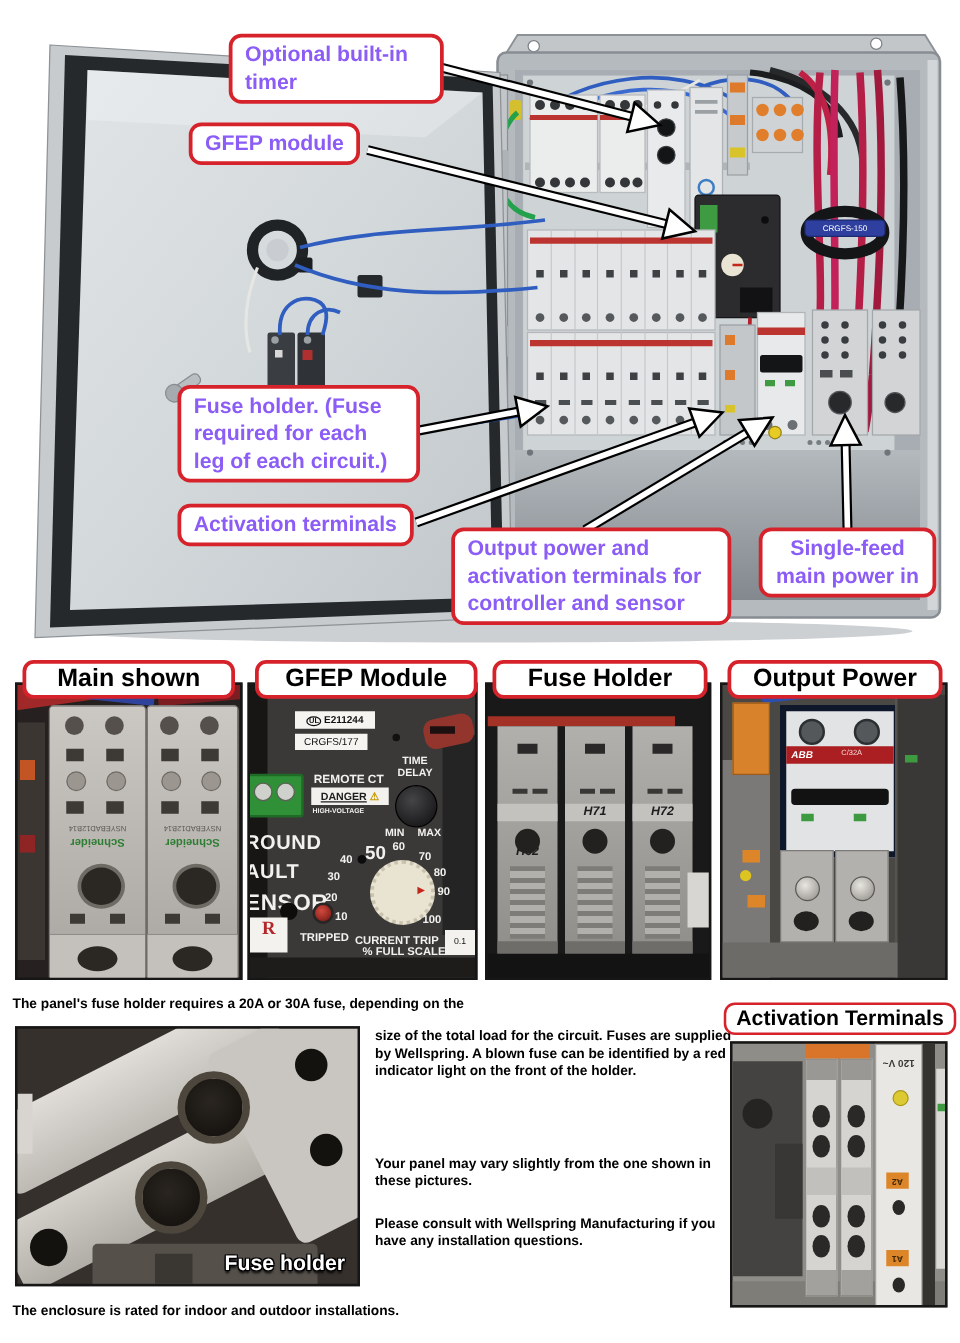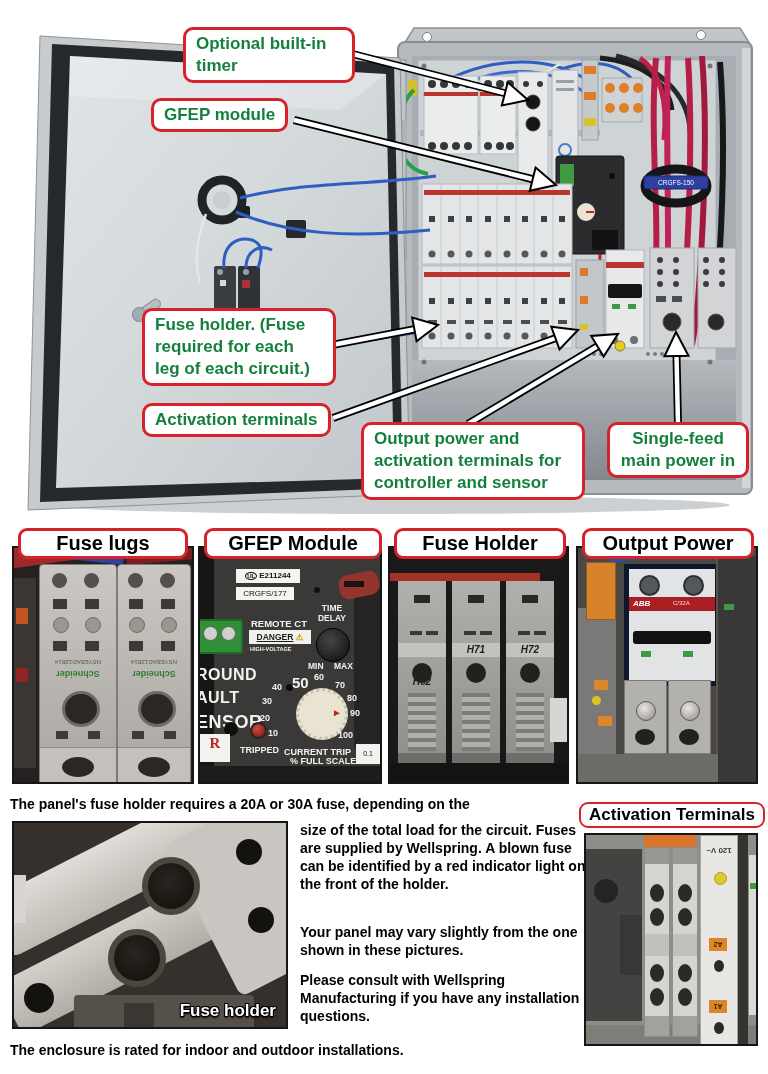--- a/index.html
+++ b/index.html
@@ -2,27 +2,27 @@
 <html><head>
 <meta charset="utf-8">
 <style>
   html,body{margin:0;padding:0;background:#ffffff;}
   body{width:768px;height:1074px;position:relative;overflow:hidden;
        font-family:"Liberation Sans",sans-serif;color:#000;}
   .abs{position:absolute;}
   .c{border-radius:50%;}
   
   .callout{position:absolute;background:#fff;border:3px solid #d6232b;border-radius:10px;
-           padding:3px 10px;font-size:17px;font-weight:bold;line-height:1.3;color:#15803d;z-index:6;}
+           padding:3px 10px;font-size:17px;font-weight:bold;line-height:1.3;color:#8b5cf6;z-index:6;}
   .glabel{position:absolute;background:#fff;border:3px solid #d6232b;border-radius:9px;
           font-size:20px;font-weight:bold;text-align:center;padding:1px 0;z-index:6;}
   .photo{position:absolute;overflow:hidden;border:2px solid #161616;box-sizing:border-box;}
   .wt{color:#f2f1ee;font-weight:bold;}
   .r180{transform:rotate(180deg);}
-  .para{position:absolute;font-size:14px;font-weight:bold;line-height:1.28;}
+  .para{position:absolute;font-size:11px;font-weight:bold;line-height:1.28;}
   .caption-outline{color:#fff;font-weight:bold;font-size:17px;
      text-shadow:-1px -1px 0 #000,1px -1px 0 #000,-1px 1px 0 #000,1px 1px 0 #000,0 2px 2px #000;}
   .lugblock{position:absolute;background:linear-gradient(180deg,#cbc8c4,#a8a5a1);
             border:1px solid #7e7b78;border-radius:4px;}
   .fuseholder-col{position:absolute;background:linear-gradient(180deg,#b2b0ad,#908e8b);}
   .vent{background:repeating-linear-gradient(180deg,#7e7c79 0 4px,#b2b0ad 4px 9px);}
 </style>
 </head>
 <body>
 
@@ -387,21 +387,21 @@
     <span class="abs" style="left:43px;top:76px;width:14px;height:10px;background:#3d3935;"></span>
     <span class="abs r180" style="left:2px;top:94px;width:68px;text-align:center;font-size:6px;color:#5a5650;">NSYEBAD12B14</span>
     <span class="abs r180" style="left:2px;top:104px;width:68px;text-align:center;font-size:9px;font-weight:bold;color:#2e7d32;">Schneider</span>
     <span class="abs c" style="left:20px;top:126px;width:32px;height:30px;background:#2b2723;border:3px solid #6e6a64;"></span>
     <span class="abs" style="left:14px;top:166px;width:12px;height:8px;background:#3d3935;"></span>
     <span class="abs" style="left:46px;top:166px;width:12px;height:8px;background:#3d3935;"></span>
     <span class="abs" style="left:0;top:182px;width:72px;height:40px;background:#c4c1bd;border-top:1px solid #8e8b88;border-radius:0 0 4px 4px;"></span>
     <span class="abs c" style="left:20px;top:192px;width:32px;height:20px;background:#2b2723;"></span>
   </div>
 </div>
-<div class="glabel" style="left:18px;top:528px;width:164px;">Fuse lugs</div>
+<div class="glabel" style="left:18px;top:528px;width:164px;">Main shown</div>
 
 <div class="photo" style="left:198px;top:546px;width:184px;height:238px;background:#3b3938;">
   <span class="abs" style="left:0;top:0;width:14px;height:238px;background:#171615;"></span>
   <span class="abs" style="left:154px;top:40px;width:26px;height:160px;background:#242425;"></span>
   <span class="abs" style="left:0;top:218px;width:184px;height:20px;background:#1d1c1b;"></span>
   <span class="abs" style="left:36px;top:21px;width:64px;height:14px;background:#f5f4f1;font-size:8px;font-weight:bold;color:#111;text-align:center;line-height:14px;">
     <span style="font-size:6px;border:1px solid #111;border-radius:50%;padding:0 1px;margin-right:2px;">UL</span><span>E211244</span>
   </span>
   <span class="abs" style="left:36px;top:39px;width:58px;height:13px;background:#f5f4f1;font-size:8px;color:#111;text-align:center;line-height:13px;">CRGFS/177</span>
   <span class="abs" style="left:139px;top:25px;width:40px;height:24px;background:#93352c;border-radius:9px;transform:rotate(-12deg);"></span>

